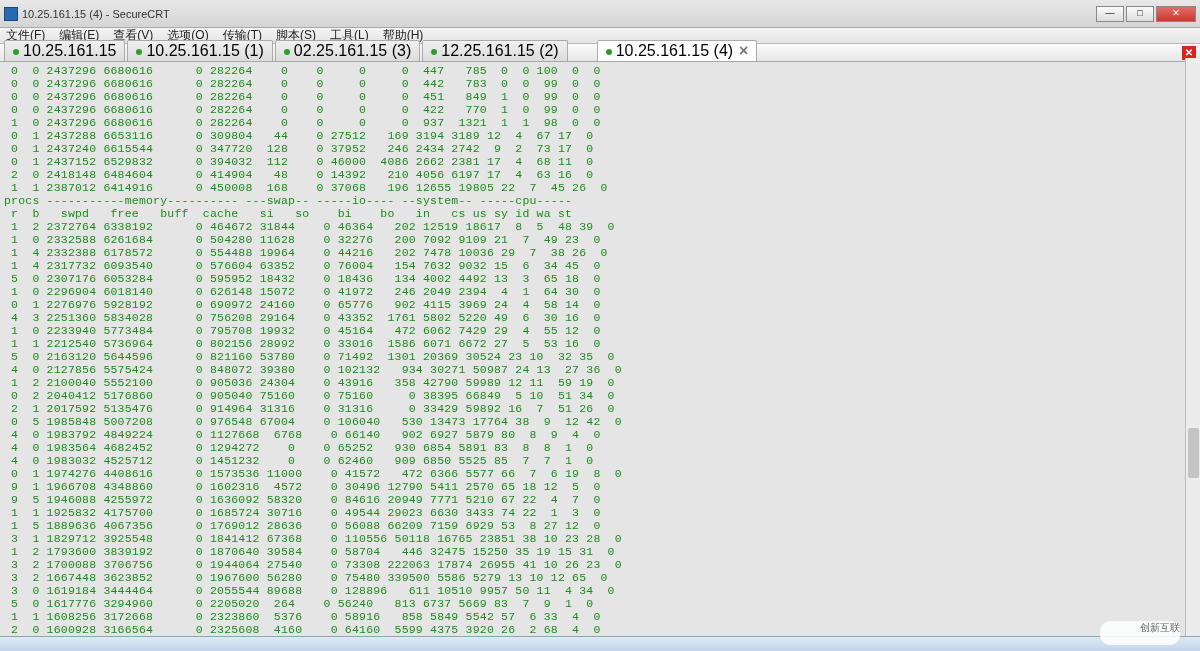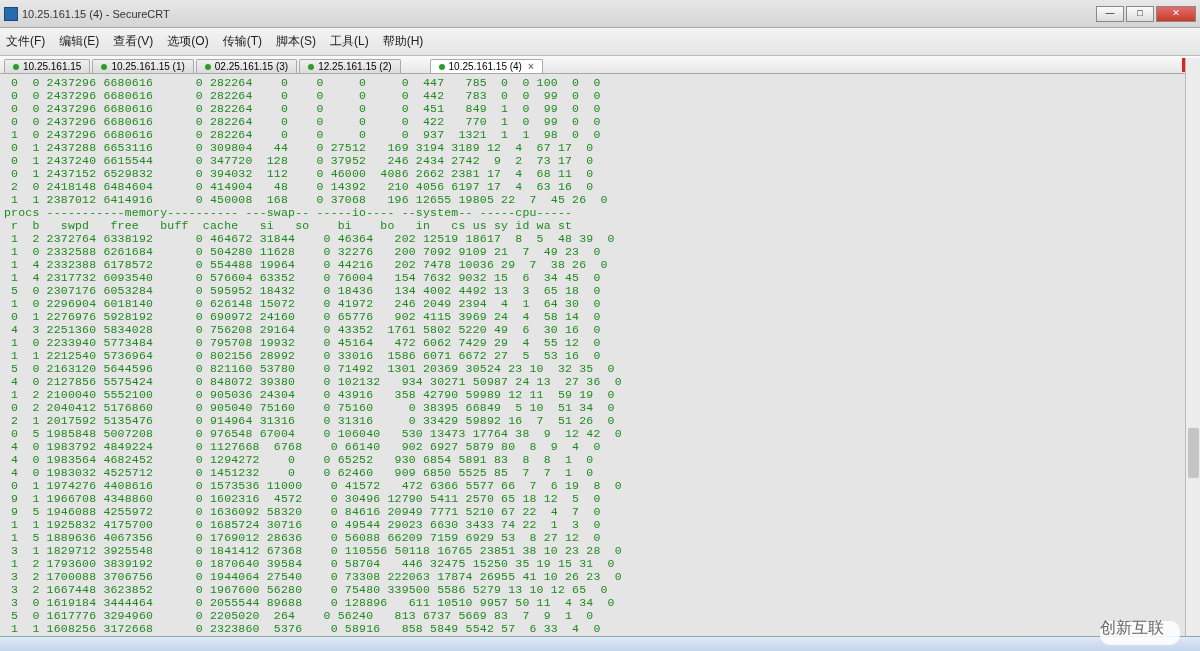--- a/index.html
+++ b/index.html
@@ -3,34 +3,34 @@
 <meta charset="utf-8">
 <style>
 * { margin: 0; padding: 0; box-sizing: border-box; }
 body { font-family: Tahoma, sans-serif; font-size: 11px; background: #fff; width: 1200px; height: 651px; overflow: hidden; position: relative; }
 .titlebar { height: 28px; background: linear-gradient(#e8e8e8,#d4d4d4); display: flex; align-items: center; padding: 0 4px; border-bottom: 1px solid #aaa; }
 .titlebar .icon { width: 14px; height: 14px; background: #2969b0; margin-right: 4px; border: 1px solid #164a80; }
 .titlebar .title { flex: 1; font-size: 11px; color: #333; }
 .winbtns { display: flex; }
 .winbtn { width: 28px; height: 16px; border: 1px solid #888; margin-left: 2px; background: linear-gradient(#fafafa,#ddd); font-size: 9px; text-align: center; line-height: 12px; cursor: pointer; }
 .winbtn.close { background: linear-gradient(#e56c6c,#c83b2b); color: #fff; width: 40px; }
-.menubar { height: 28px; background: linear-gradient(#f4f4f4,#e4e4e4); display: flex; align-items: center; padding: 0 6px; gap: 14px; font-size: 12px; color: #222; border-bottom: 1px solid #bbb; }
+.menubar { height: 16px; background: linear-gradient(#f4f4f4,#e4e4e4); display: flex; align-items: center; padding: 0 6px; gap: 14px; font-size: 12px; color: #222; border-bottom: 1px solid #bbb; }
 .menubar span { cursor: pointer; }
 .tabbar { height: 18px; background: linear-gradient(#fafafa,#e7e7e7); display: flex; align-items: flex-end; padding: 0 4px; border-bottom: 1px solid #a8a8a8; position: relative; }
-.tab { padding: 1px 8px; font-size: 10px; border: 1px solid #aaa; border-bottom: none; margin-right: 2px; background: linear-gradient(#f0f0f0,#dcdcdc); cursor: pointer; border-radius: 2px 2px 0 0; }
+.tab { padding: 1px 8px; font-size: 16px; border: 1px solid #aaa; border-bottom: none; margin-right: 2px; background: linear-gradient(#f0f0f0,#dcdcdc); cursor: pointer; border-radius: 2px 2px 0 0; }
 .tab.active { background: #fff; margin-left: 27px; }
 .tab .dot { display: inline-block; width: 6px; height: 6px; background: #2c9c2c; border-radius: 50%; margin-right: 4px; vertical-align: middle; }
 .tab .x { margin-left: 6px; color: #777; font-weight: bold; }
 .tabbar .closeall { position: absolute; right: 4px; top: 2px; width: 14px; height: 14px; background: #d22; color: #fff; font-size: 10px; text-align: center; line-height: 13px; font-weight: bold; cursor: pointer; }
 .terminal { background: #e5e5e5; height: 578px; overflow: hidden; position: relative; }
 .terminal pre { font-family: "Courier New", monospace; font-size: 11.5px; line-height: 13px; color: #1e8a1e; white-space: pre; padding: 2px 4px; letter-spacing: 0.2px; }
 .scrollbar { position: absolute; right: 0; top: 58px; width: 15px; height: 578px; background: #ececec; border-left: 1px solid #bbb; }
 .scrollbar .thumb { position: absolute; left: 2px; width: 11px; height: 50px; top: 370px; background: #c4c4c4; border-radius: 2px; }
 .taskbar { position: absolute; bottom: 0; left: 0; right: 0; height: 15px; background: linear-gradient(#e0e9f5,#c3d4ea); border-top: 1px solid #8aa; }
-.watermark { position: absolute; right: 20px; bottom: 6px; width: 80px; height: 24px; background: rgba(255,255,255,0.85); font-size: 16px; color: #666; text-align: left; line-height: 11px; padding-top: 1px; border-radius: 10px; }
+.watermark { position: absolute; right: 20px; bottom: 6px; width: 80px; height: 24px; background: rgba(255,255,255,0.85); font-size: 10px; color: #666; text-align: right; line-height: 11px; padding-top: 1px; border-radius: 10px; }
 </style>
 </head>
 <body>
 
 <div class="titlebar">
   <div class="icon"></div>
   <div class="title">10.25.161.15 (4) - SecureCRT</div>
   <div class="winbtns">
     <div class="winbtn">—</div>
     <div class="winbtn">□</div>

